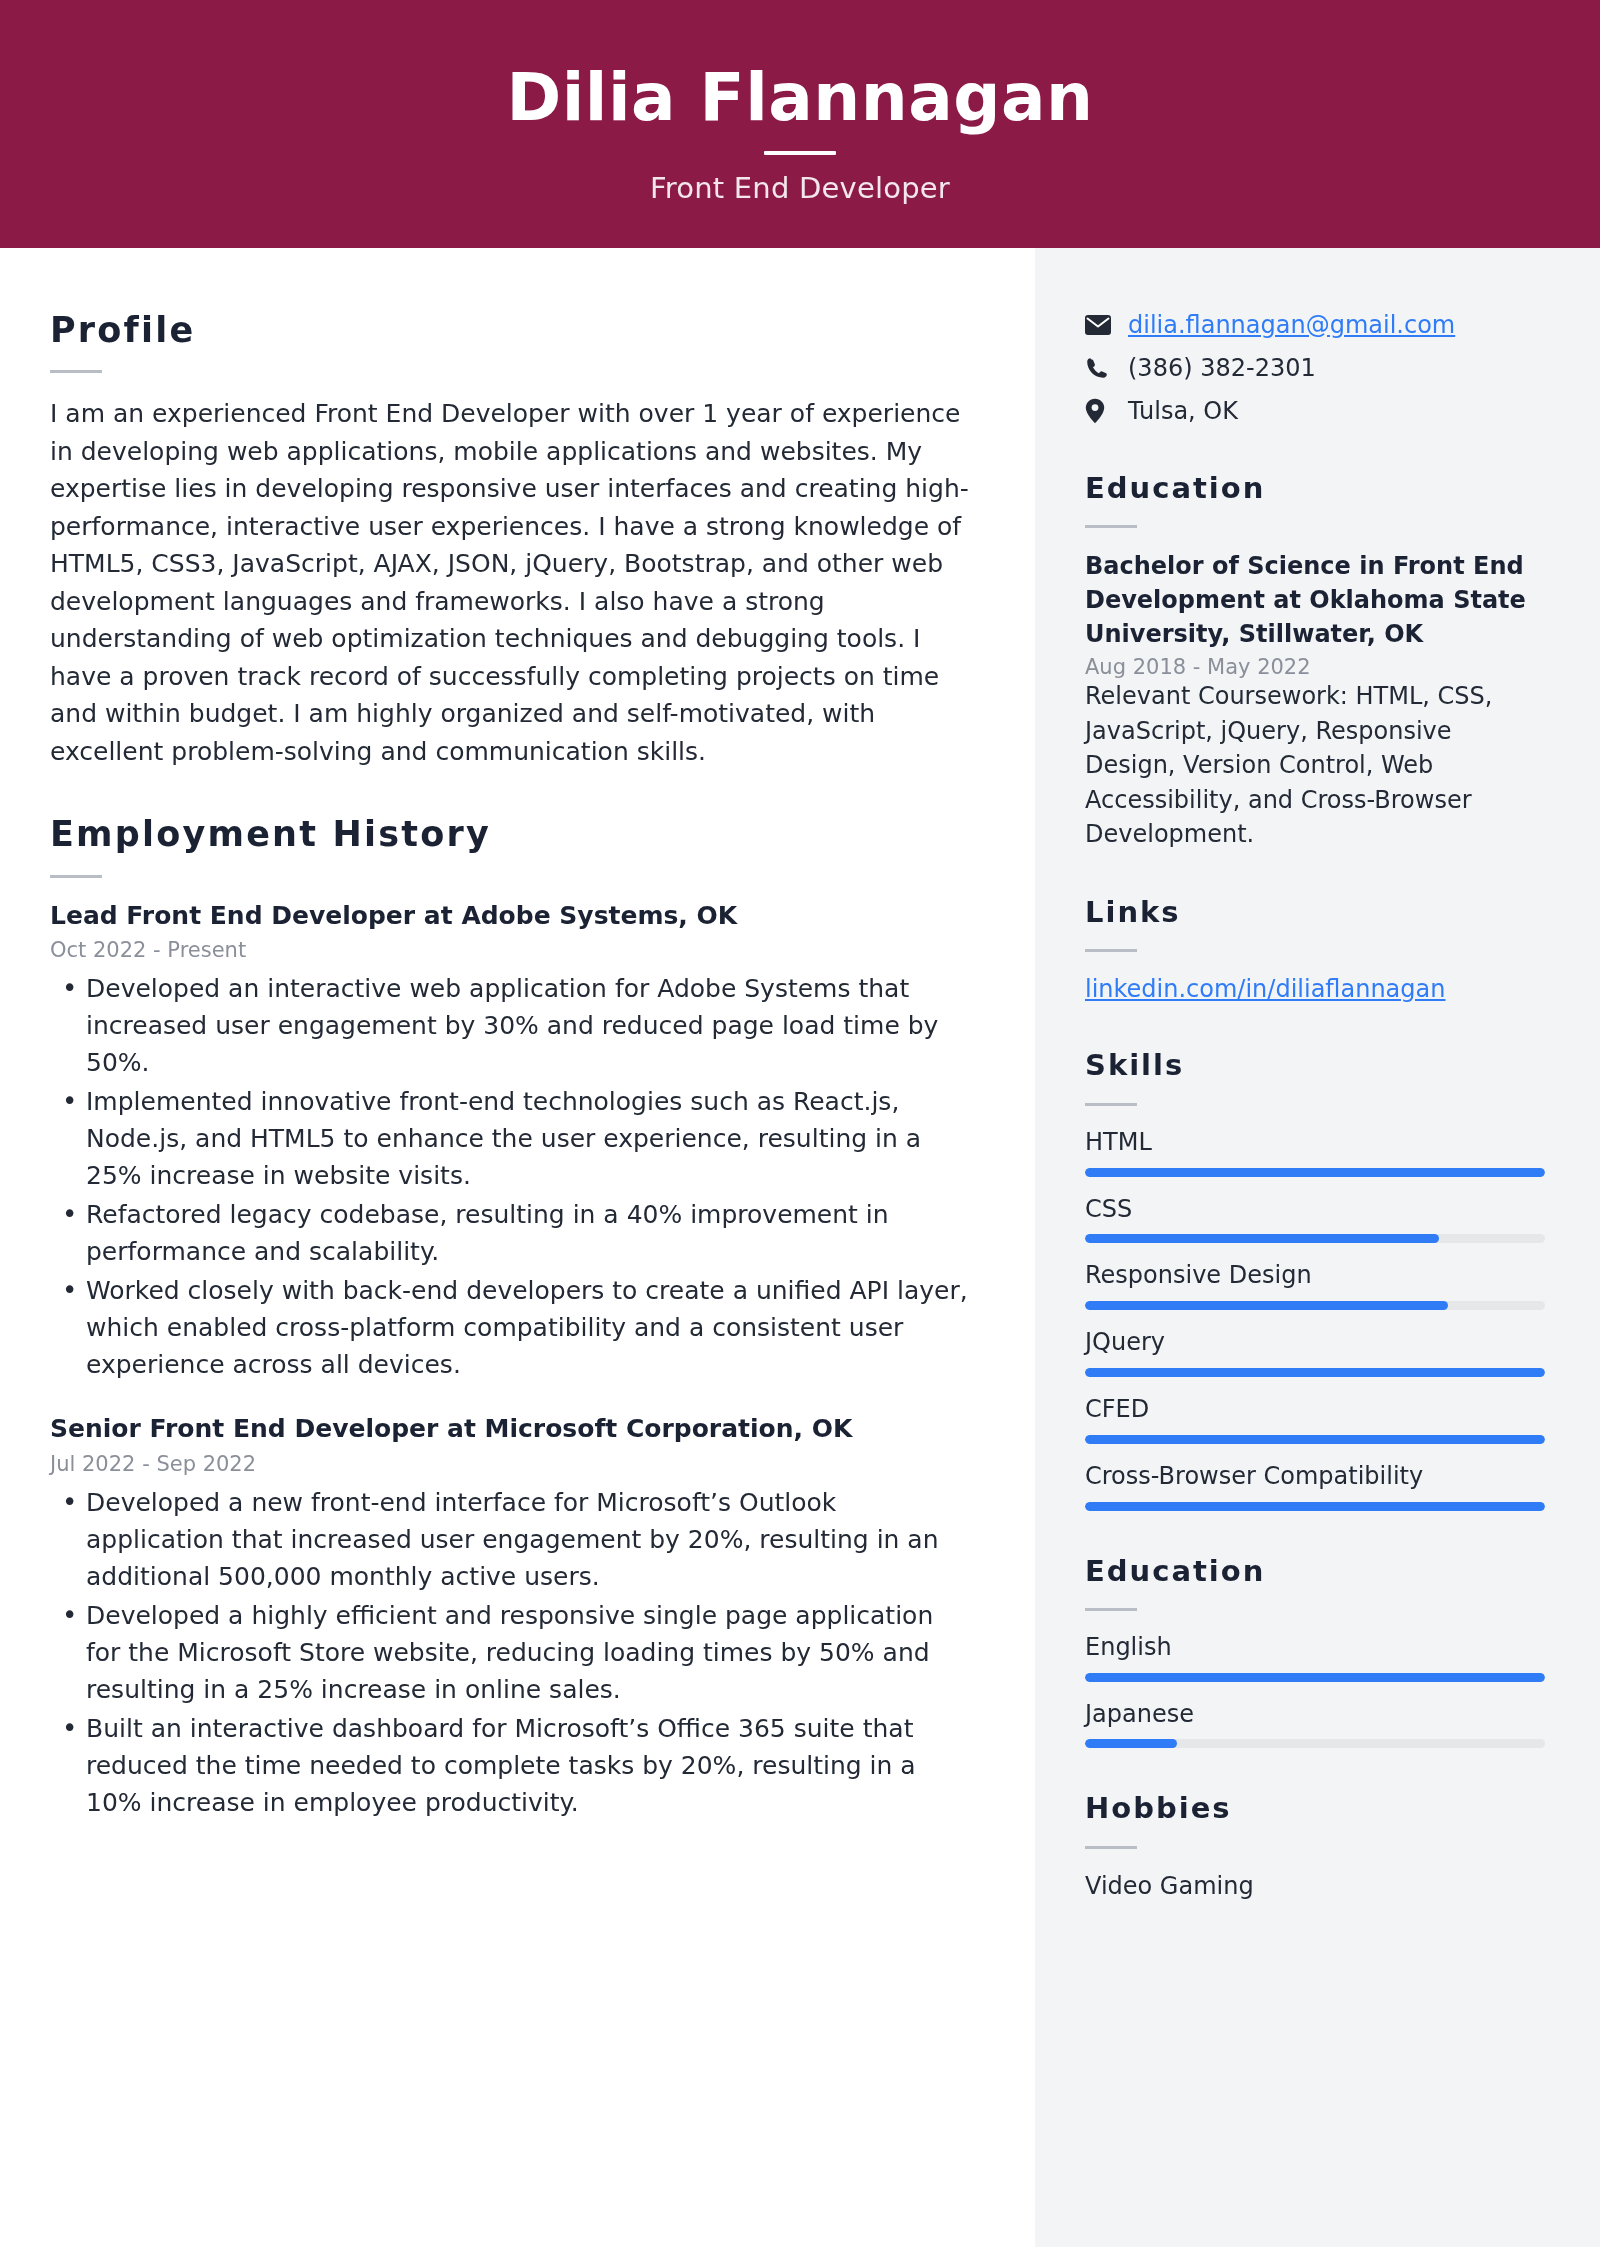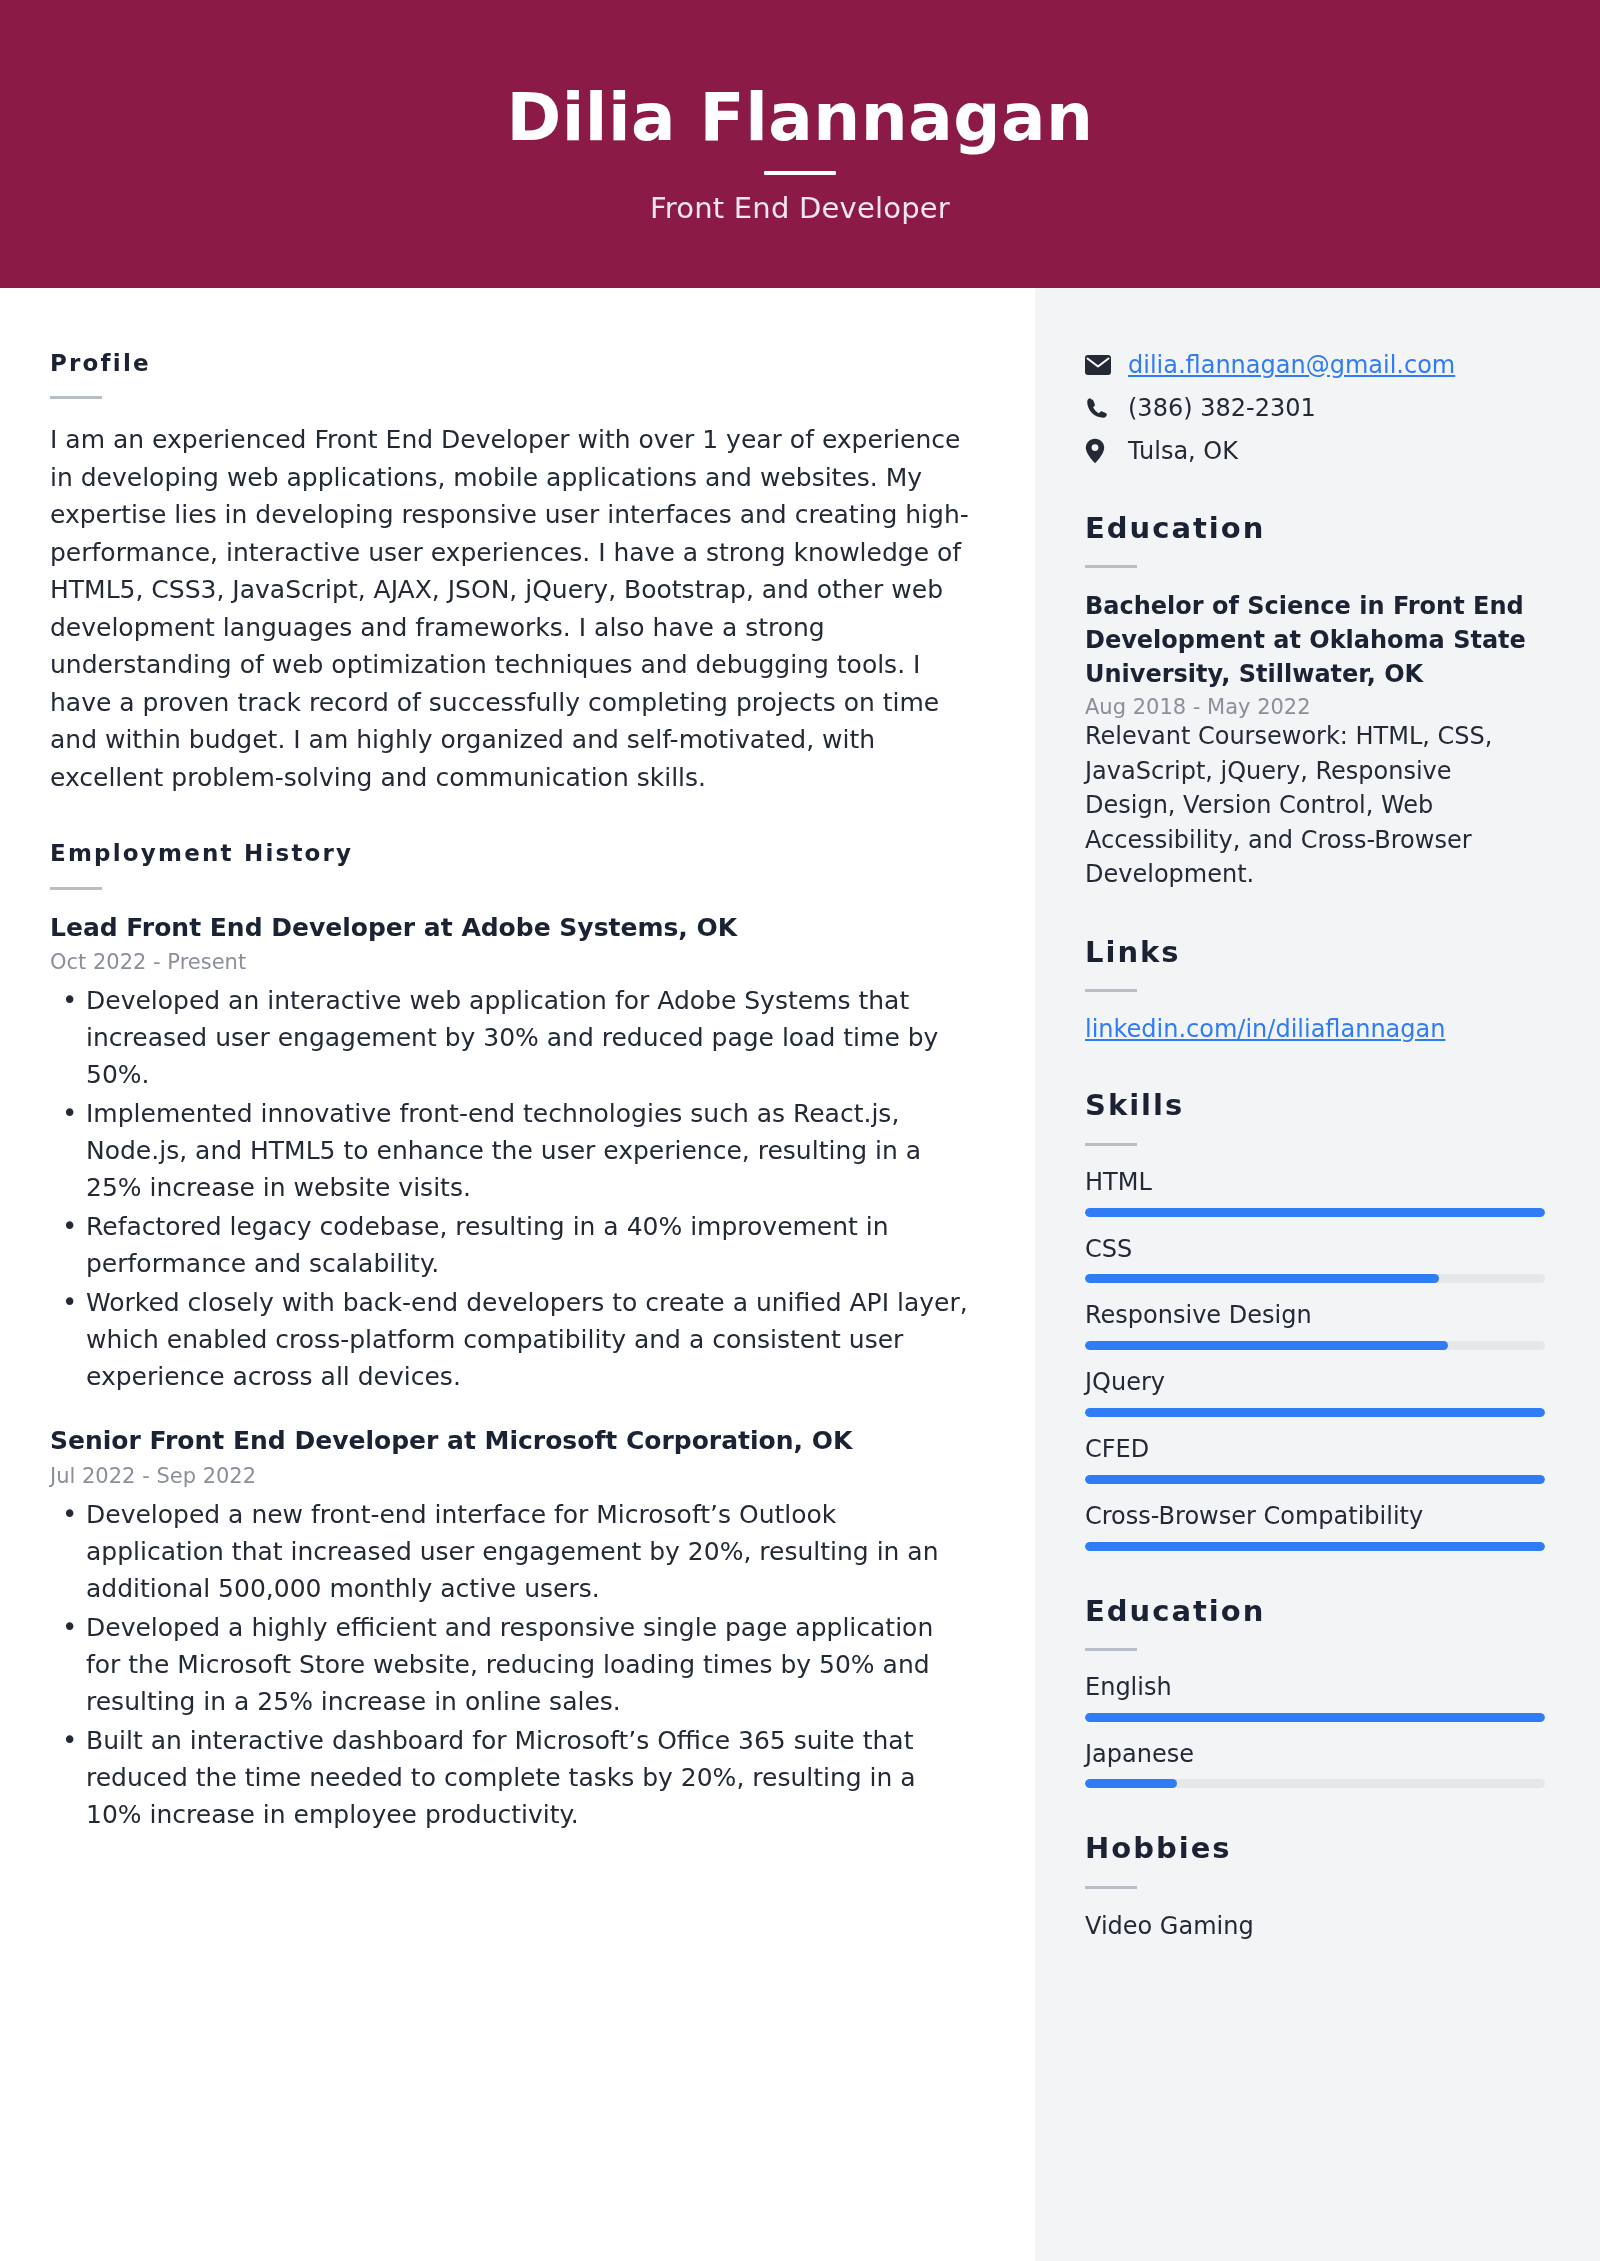--- a/index.html
+++ b/index.html
@@ -13,21 +13,21 @@
   .page {
     width: 1600px;
     min-height: 2261px;
     position: relative;
     background: #ffffff;
   }
 
   
   .header {
     background: #8b1a47;
-    height: 288px;
+    height: 248px;
     display: flex;
     flex-direction: column;
     align-items: center;
     justify-content: center;
     padding-top: 20px;
   }
   .header-name {
     color: #ffffff;
     font-size: 66px;
     font-weight: 700;
@@ -66,21 +66,21 @@
     width: 565px;
     background: #f2f4f6;
     padding: 62px 55px 40px 50px;
   }
 
   
   .sec { margin-bottom: 44px; }
   .sec:last-child { margin-bottom: 0; }
 
   .sec-head {
-    font-size: 23px;
+    font-size: 35px;
     font-weight: 700;
     color: #1b2233;
     letter-spacing: 2.2px;
     line-height: 1.15;
   }
   .sec-head.small {
     font-size: 29px;
     letter-spacing: 2px;
   }
   .sec-rule {

